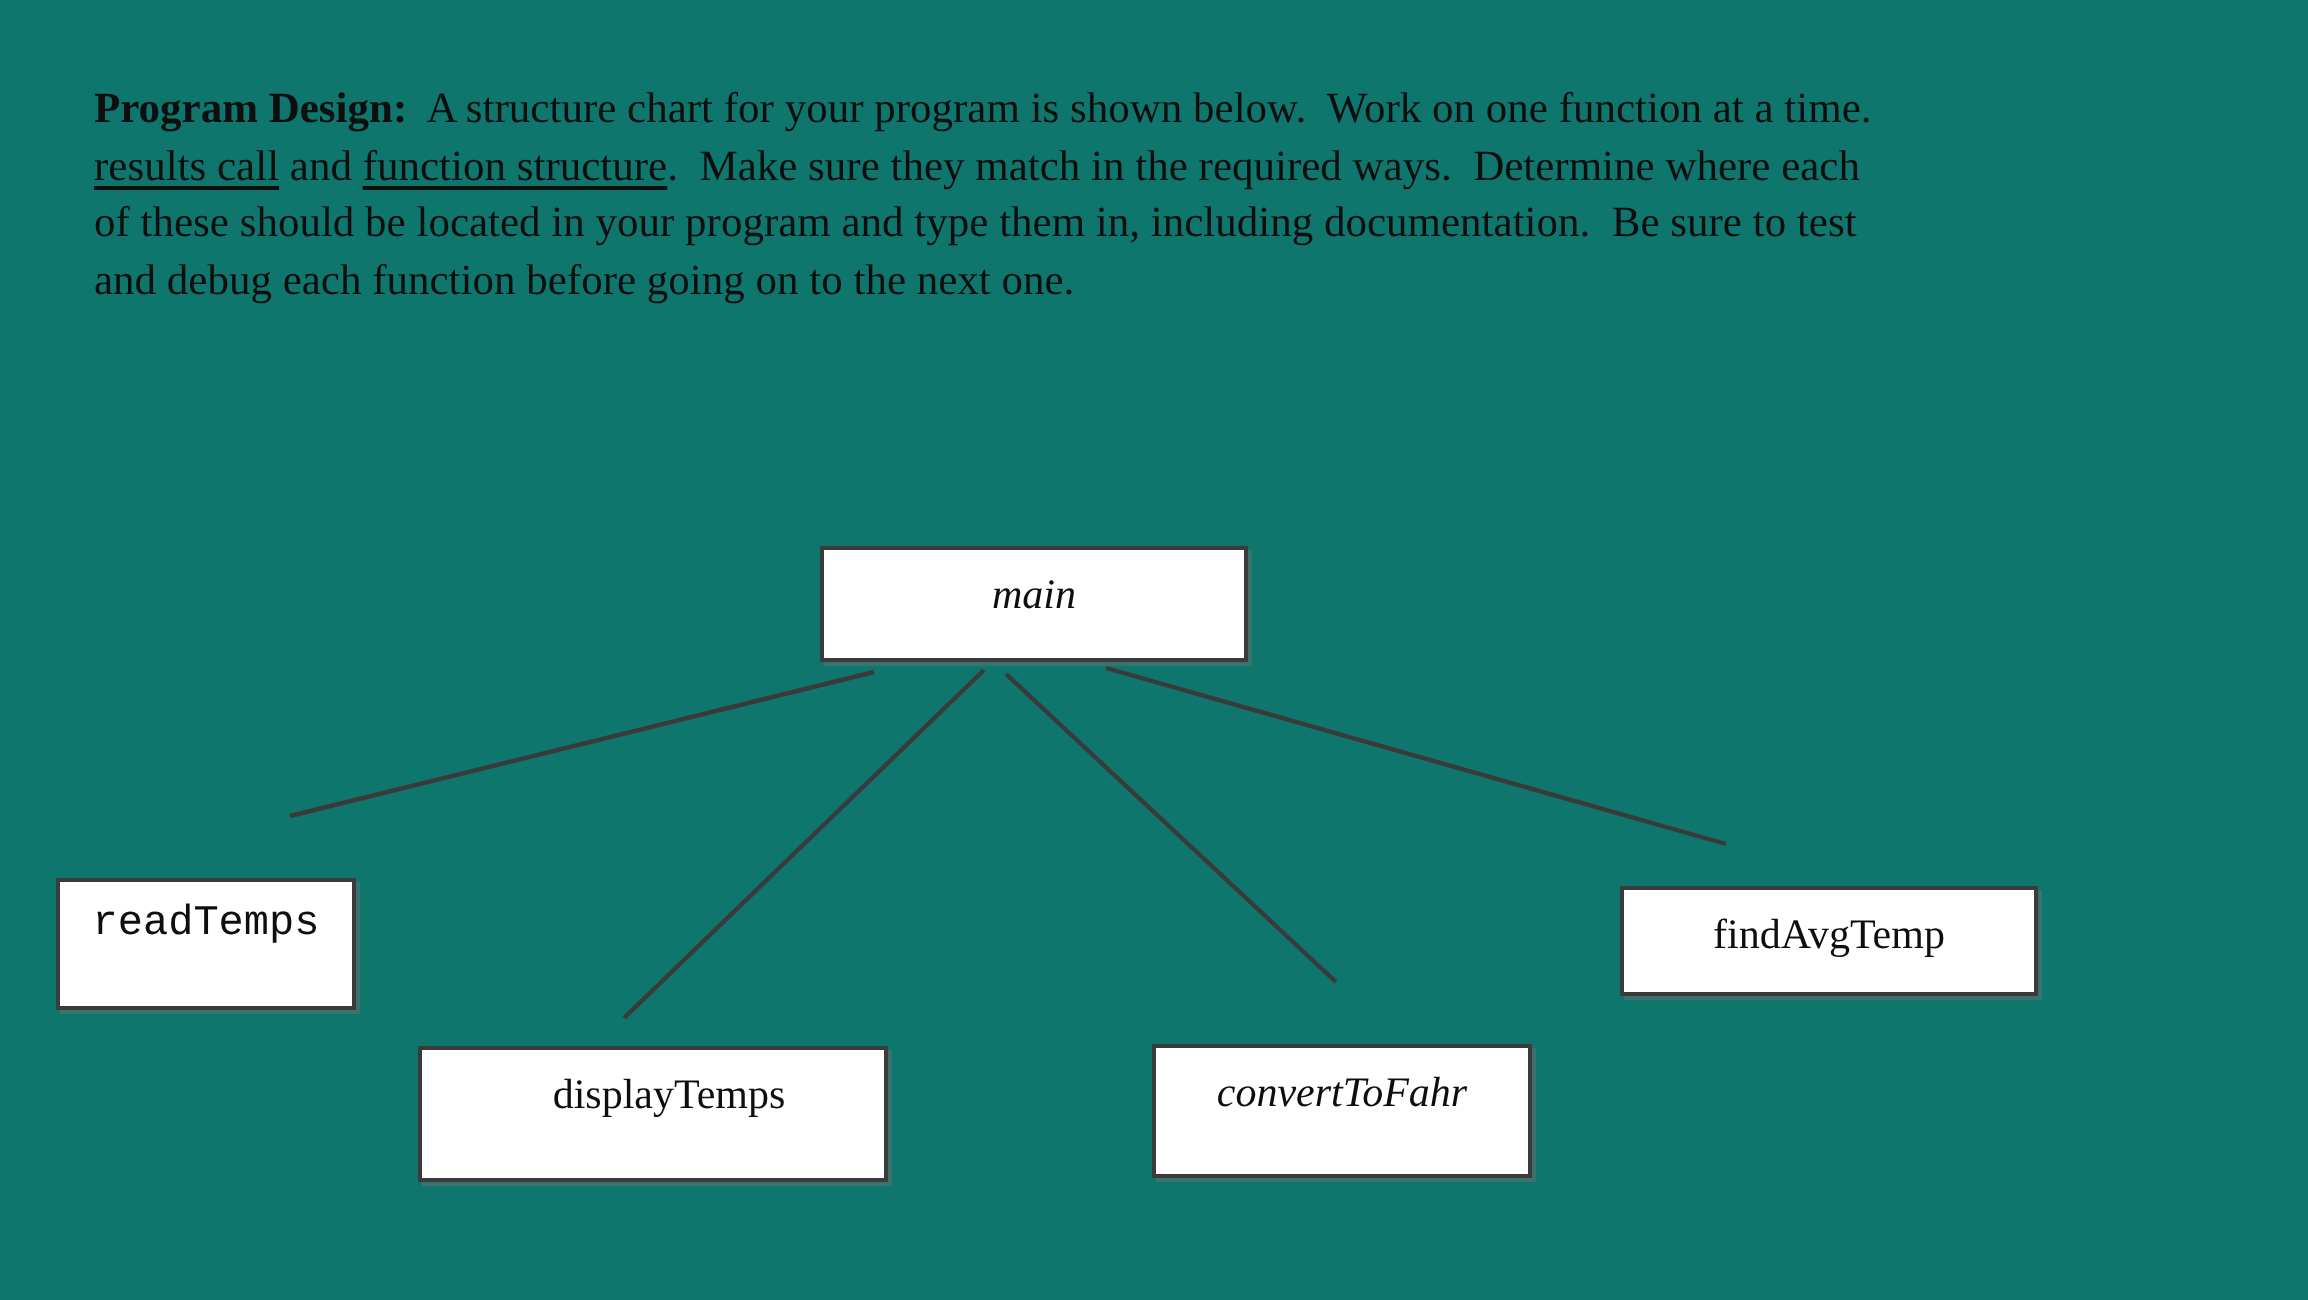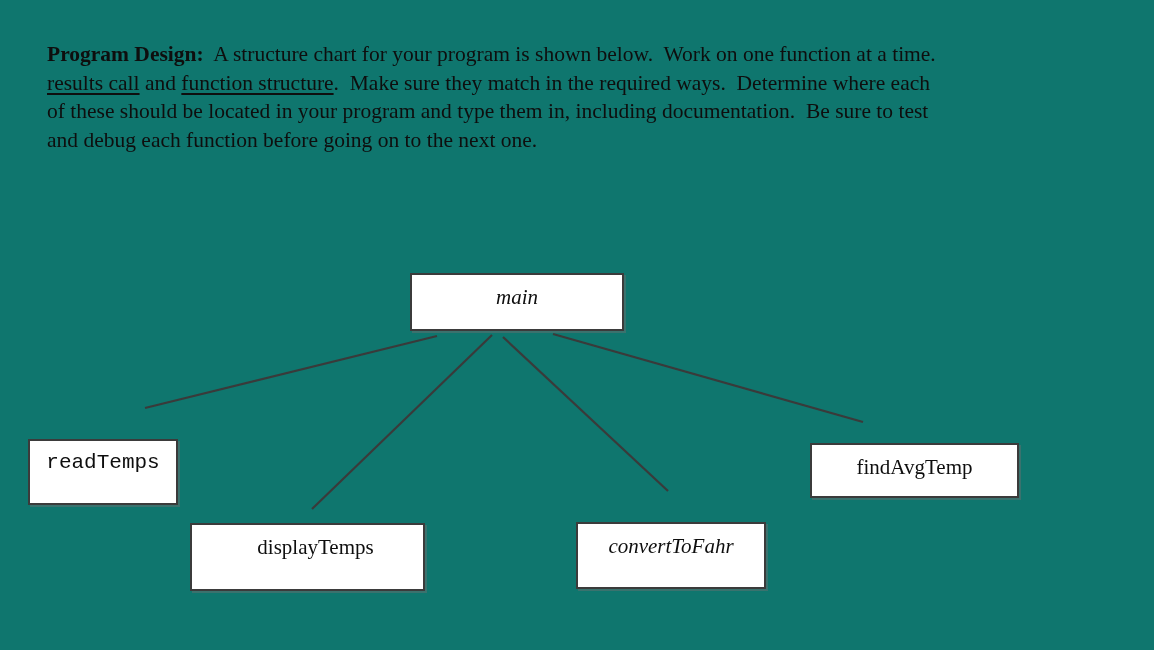--- a/index.html
+++ b/index.html
@@ -71,18 +71,18 @@
   <div class="diagram-layer">
     <svg class="connector-svg" viewBox="0 0 1154 650">
         <line x1="437" y1="336" x2="145" y2="408" stroke="#3a3a3a" stroke-width="2.2"></line>
         <line x1="492" y1="335" x2="312" y2="509" stroke="#3a3a3a" stroke-width="2.2"></line>
         <line x1="503" y1="337" x2="668" y2="491" stroke="#3a3a3a" stroke-width="2.2"></line>
         <line x1="553" y1="334" x2="863" y2="422" stroke="#3a3a3a" stroke-width="2.2"></line>
       </svg>
     <div>
         <div class="func-box italic" style="left: 410px; top: 273px; width: 214px; height: 58px; border-color: rgb(59, 59, 59);"><span>main</span></div>
         <div class="func-box" style="left: 28px; top: 439px; width: 150px; height: 66px; border-color: rgb(59, 59, 59); font-family: Liberation Mono, monospace;"><span>readTemps</span></div>
-        <div class="func-box" style="left: 190px; top: 523px; width: 235px; height: 68px; border-color: rgb(59, 59, 59); padding-left: 16px;"><span>displayTemps</span></div>
+        <div class="func-box" style="left: 209px; top: 523px; width: 235px; height: 68px; border-color: rgb(59, 59, 59); padding-left: 16px;"><span>displayTemps</span></div>
         <div class="func-box" style="left: 576px; top: 522px; width: 190px; height: 67px; border-color: rgb(59, 59, 59); font-style: italic;"><span>convertToFahr</span></div>
         <div class="func-box" style="left: 798px; top: 443px; width: 209px; height: 55px; border-color: rgb(59, 59, 59); margin-left: 12px;"><span>findAvgTemp</span></div>
       </div>
   </div>
 </div>
 
 </body></html>

